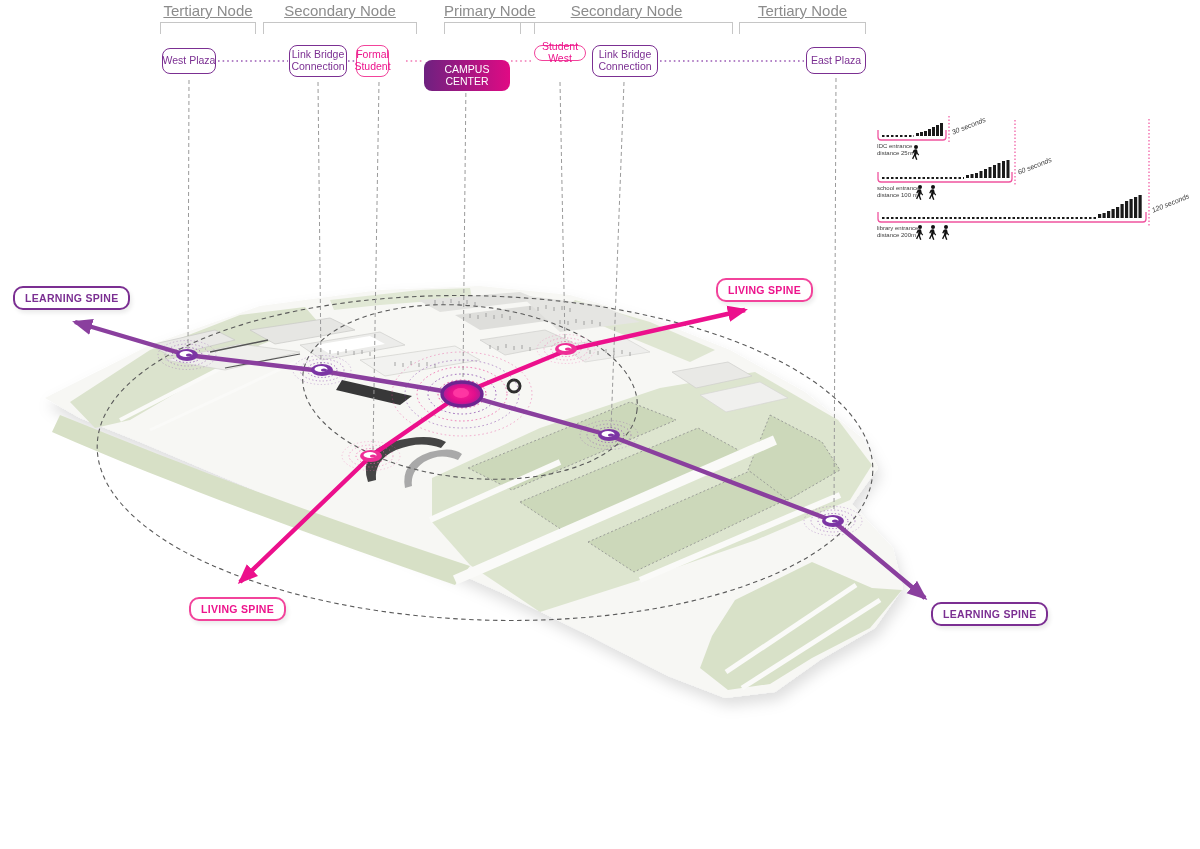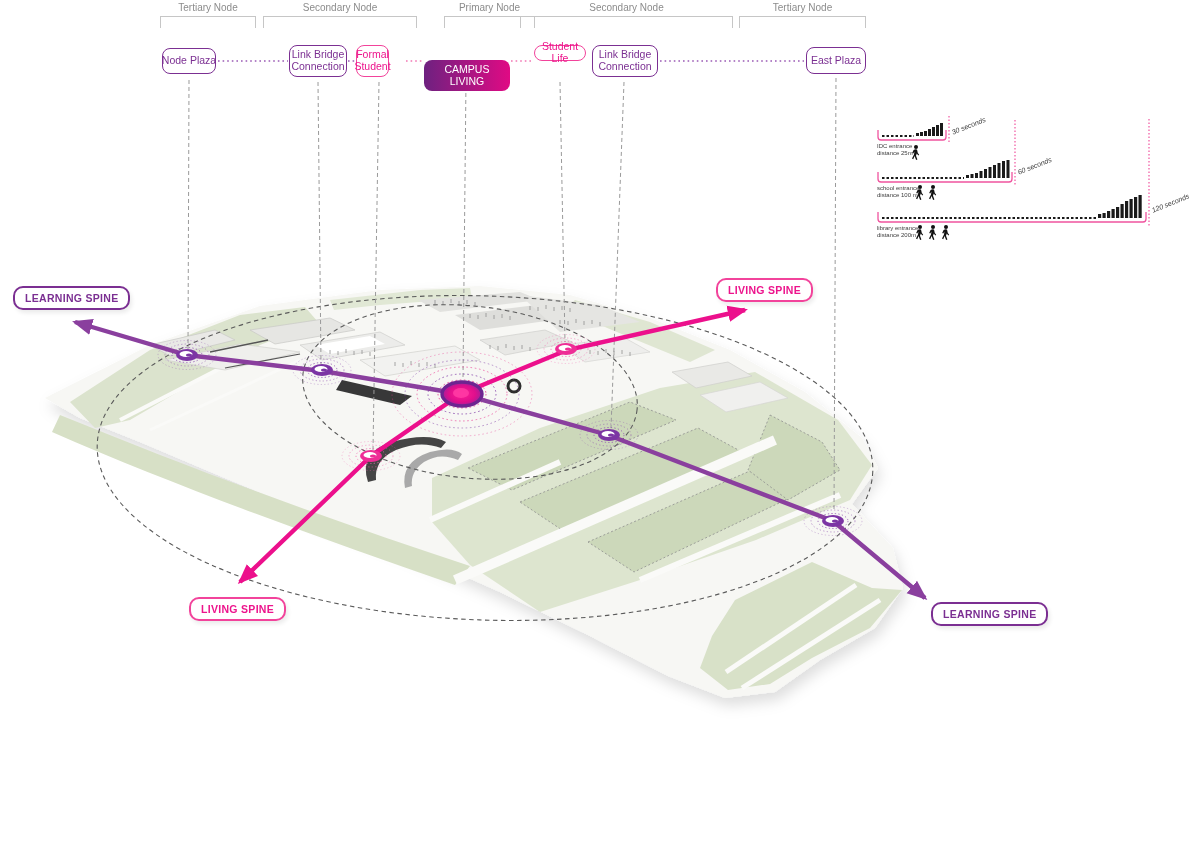--- a/index.html
+++ b/index.html
@@ -3,21 +3,21 @@
 <meta charset="utf-8">
 <style>
   html,body{margin:0;padding:0;background:#fff;}
   .canvas{
     position:relative;width:1200px;height:849px;background:#ffffff;overflow:hidden;
     font-family:"Liberation Sans","DejaVu Sans",sans-serif;
   }
   svg.art{position:absolute;left:0;top:0;}
   
   .ngroup{position:absolute;top:2px;text-align:center;}
-  .ngroup .nlabel{font-size:10px;color:#8c8c8c;display:block;margin-bottom:3px;white-space:nowrap;}
+  .ngroup .nlabel{font-size:15px;color:#8c8c8c;display:block;margin-bottom:3px;white-space:nowrap;text-decoration:underline;}
   .ngroup .bracket{height:11px;border-top:1px solid #c6c6c6;border-left:1px solid #c6c6c6;border-right:1px solid #c6c6c6;}
   
   .nbox{
     position:absolute;display:flex;align-items:center;justify-content:center;text-align:center;
     background:#fff;border:1.8px solid #7b2f92;border-radius:8px;color:#7b2f92;
     font-size:10.5px;line-height:1.12;padding:1px 4px;box-sizing:border-box;white-space:nowrap;
   }
   .nbox.pink{border-color:#f2439b;color:#ed148c;}
   .nbox.fill{background:linear-gradient(90deg,#6e2180,#e00a84);border:none;color:#fff;}
   
@@ -302,37 +302,37 @@
   <div class="ngroup" style="left:520px;width:213px;">
     <span class="nlabel">Secondary Node</span>
     <div class="bracket"></div>
   </div>
   <div class="ngroup" style="left:739px;width:127px;">
     <span class="nlabel">Tertiary Node</span>
     <div class="bracket"></div>
   </div>
 
   <div class="nbox" style="left:162px;top:48px;width:54px;height:26px;">
-    <span>Node Plaza</span>
+    <span>West Plaza</span>
   </div>
   <div class="nbox" style="left:289px;top:45px;width:58px;height:32px;">
     <span><span>Link Bridge</span><br>
     <span>Connection</span></span>
   </div>
   <div class="nbox pink" style="left:356px;top:45px;width:33px;height:32px;">
     <span><span>Formal</span><br>
     <span>Student</span></span>
   </div>
   <div class="nbox fill" style="left:424px;top:60px;width:86px;height:31px;">
     <span><span>CAMPUS</span><br>
-    <span>LIVING</span></span>
+    <span>CENTER</span></span>
   </div>
   <div class="nbox pink" style="left:534px;top:45px;width:52px;height:16px;">
     <span><span>Student</span><br>
-    <span>Life</span></span>
+    <span>West</span></span>
   </div>
   <div class="nbox" style="left:592px;top:45px;width:66px;height:32px;">
     <span><span>Link Bridge</span><br>
     <span>Connection</span></span>
   </div>
   <div class="nbox" style="left:806px;top:47px;width:60px;height:27px;text-align:right;">
     <span>East Plaza</span>
   </div>
 
   <div class="spinebox" style="left:13px;top:286px;">

